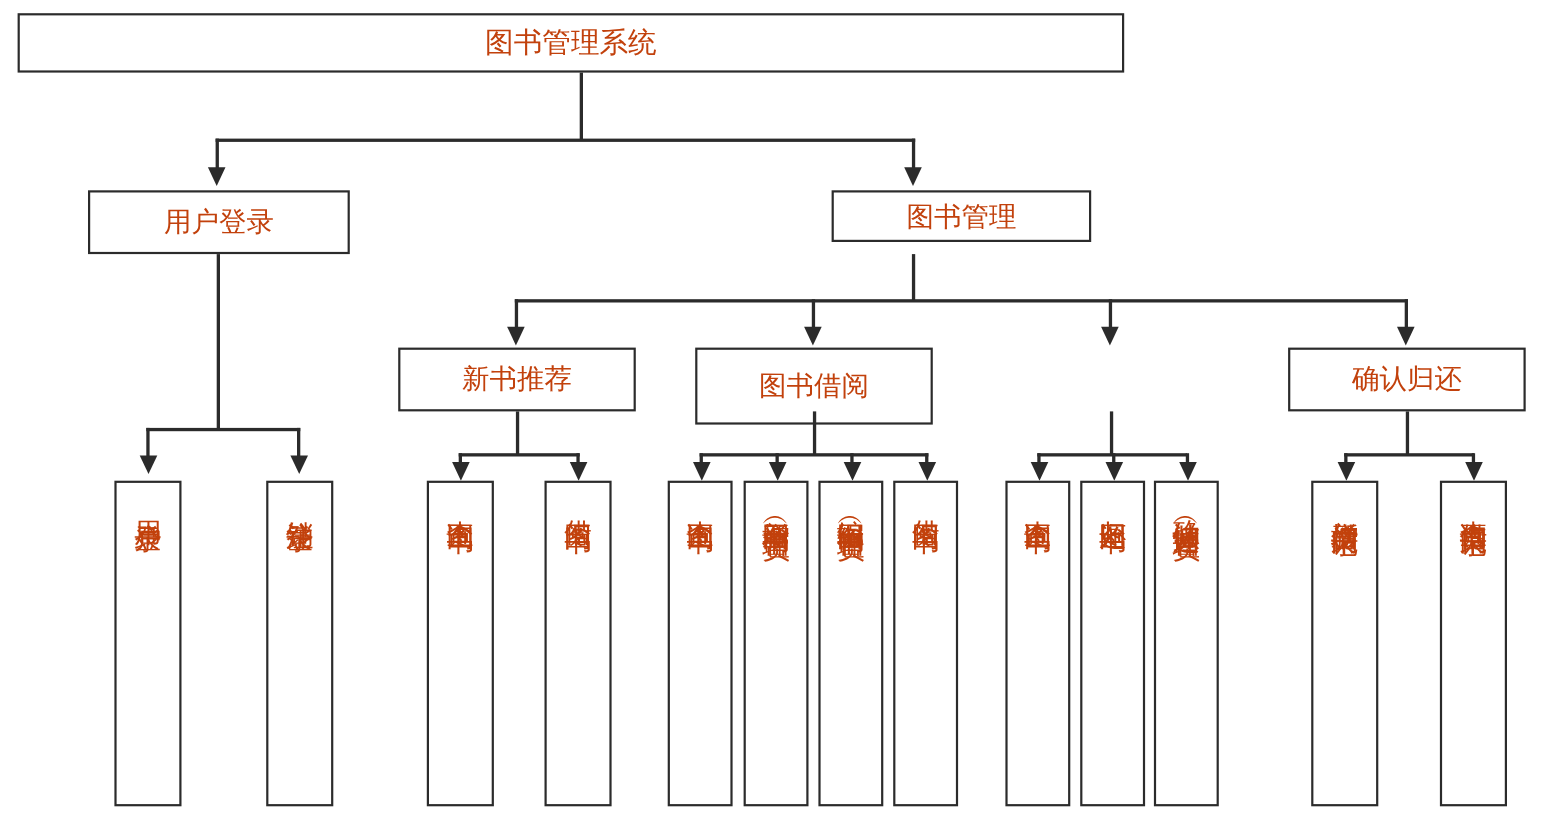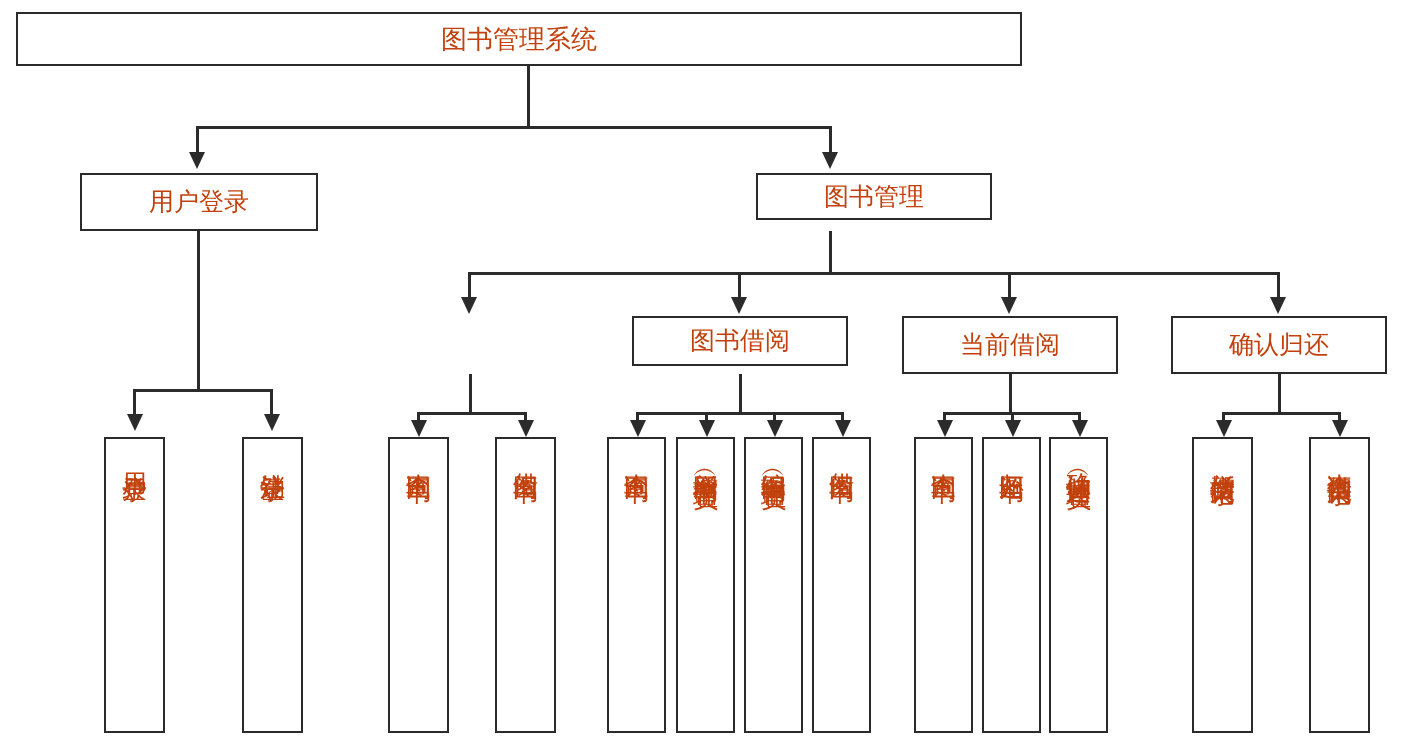--- a/index.html
+++ b/index.html
@@ -106,25 +106,25 @@
   <div class="edge h" style="left:468px;top:272px;width:812px;"></div>
   <div class="edge v" style="left:468px;top:272px;height:26px;"></div>
   <div class="arrow" style="left:461px;top:297px;"></div>
   <div class="edge v" style="left:738px;top:272px;height:26px;"></div>
   <div class="arrow" style="left:731px;top:297px;"></div>
   <div class="edge v" style="left:1008px;top:272px;height:26px;"></div>
   <div class="arrow" style="left:1001px;top:297px;"></div>
   <div class="edge v" style="left:1277px;top:272px;height:26px;"></div>
   <div class="arrow" style="left:1270px;top:297px;"></div>
 
-  <div class="node horiz" style="left:632px;top:316px;width:216px;height:50px;">
+  <div class="node horiz" style="left:362px;top:316px;width:216px;height:58px;">
+    <span class="label">新书推荐</span>
+  </div>
+  <div class="node horiz" style="left:632px;top:316px;width:216px;height:70px;">
     <span class="label">图书借阅</span>
-  </div>
-  <div class="node horiz" style="left:902px;top:316px;width:216px;height:58px;">
-    <span class="label">当前借阅</span>
   </div>
   <div class="node horiz" style="left:1171px;top:316px;width:216px;height:58px;">
     <span class="label">确认归还</span>
   </div>
 
   <div class="edge v" style="left:469px;top:374px;height:40px;"></div>
   <div class="edge h" style="left:417px;top:412px;width:110px;"></div>
   <div class="edge v" style="left:417px;top:412px;height:12px;"></div>
   <div class="arrow" style="left:411px;top:420px;"></div>
   <div class="edge v" style="left:524px;top:412px;height:12px;"></div>

